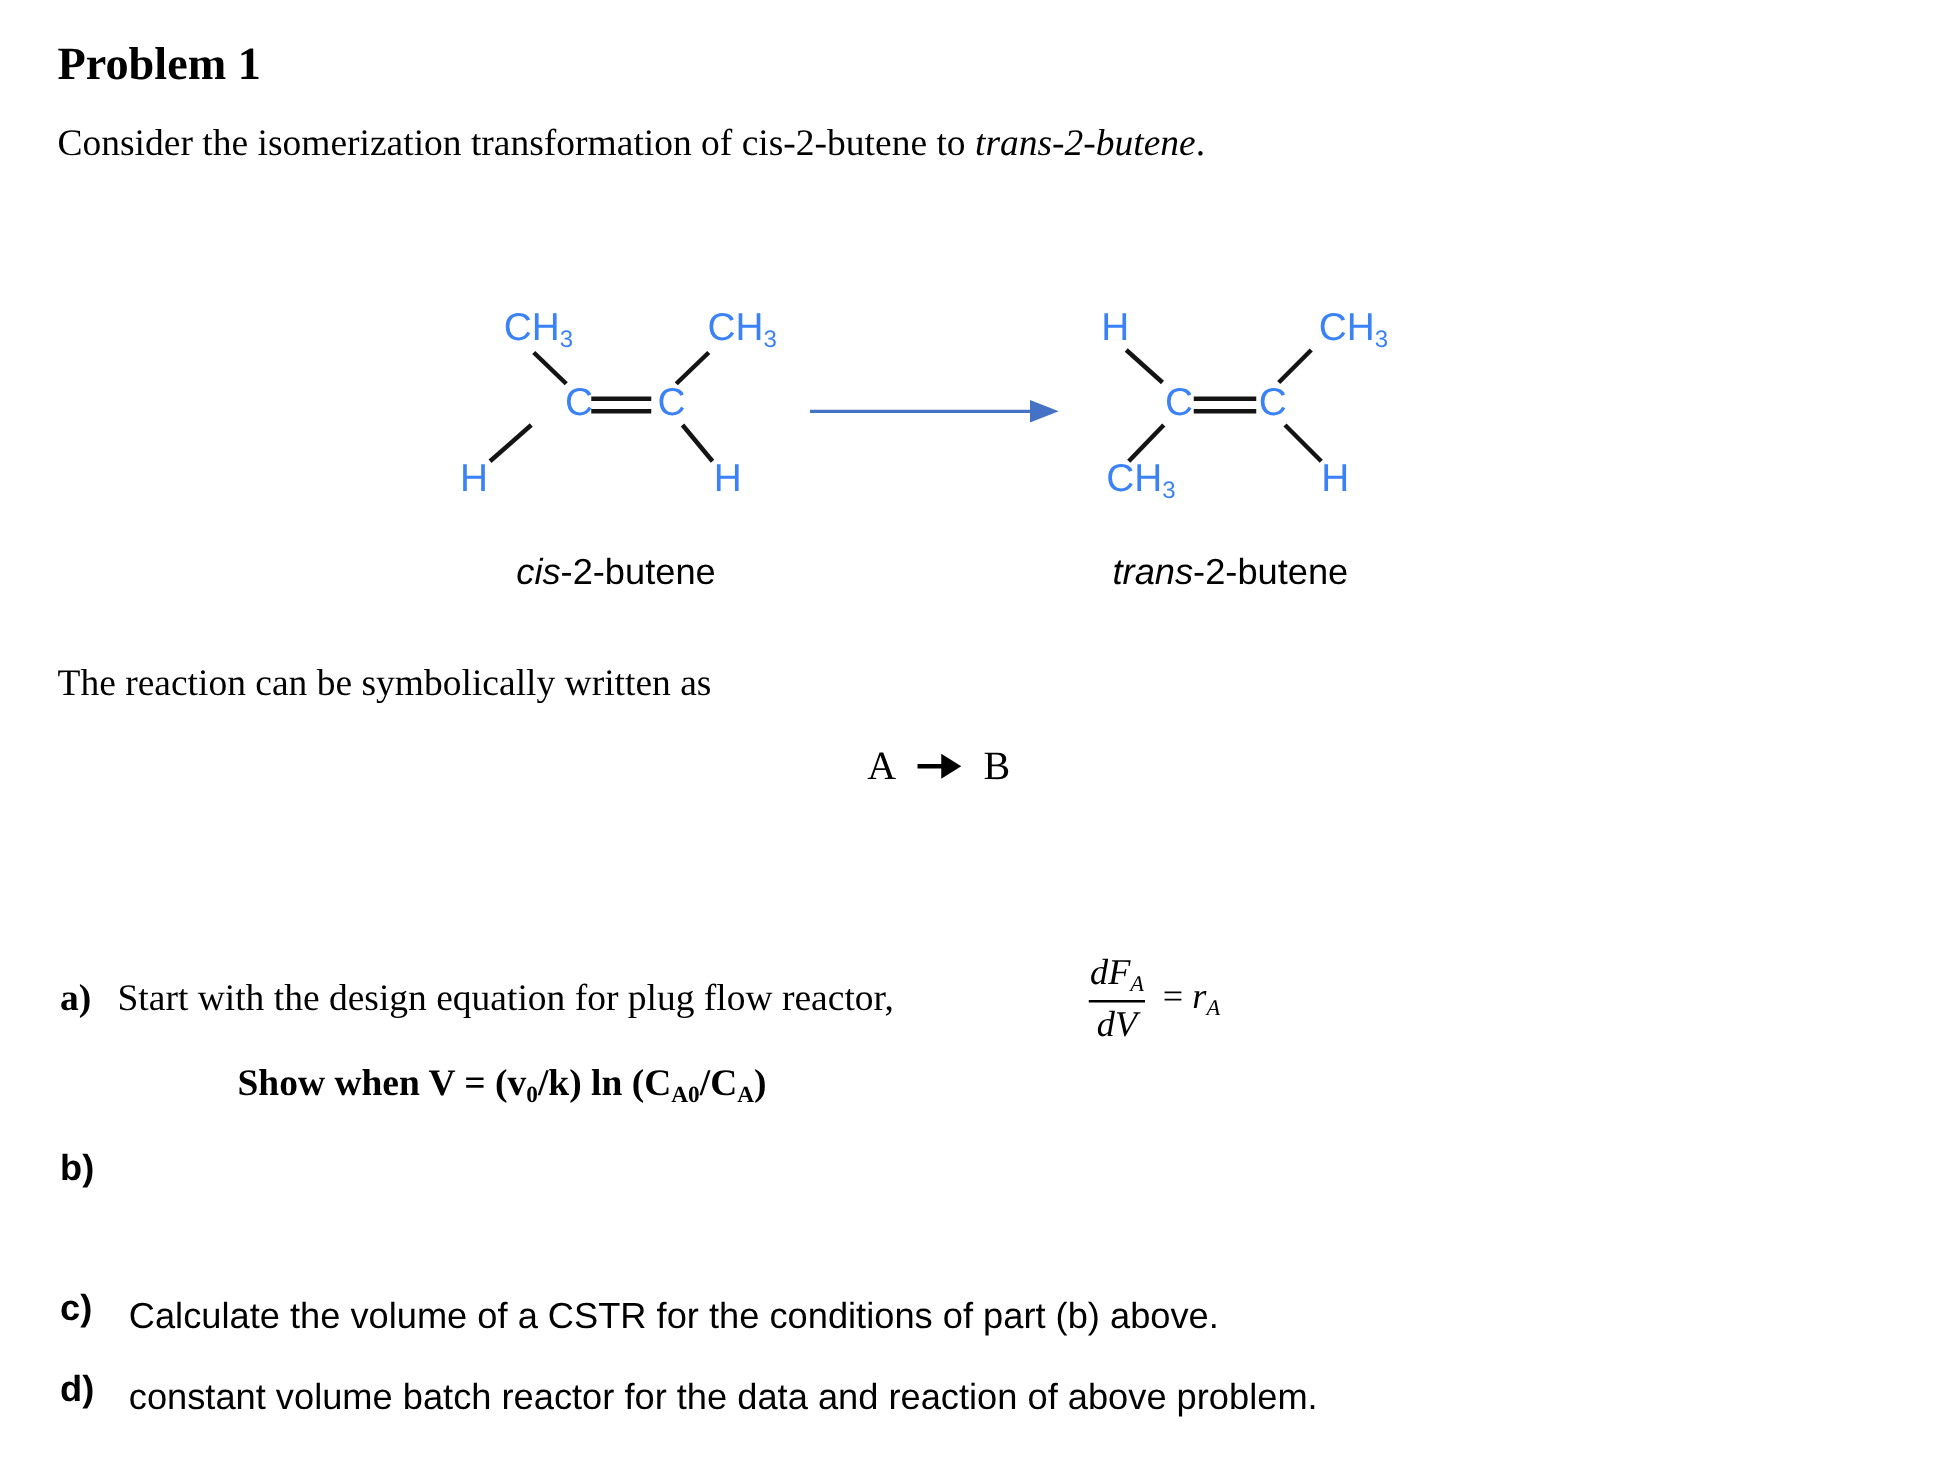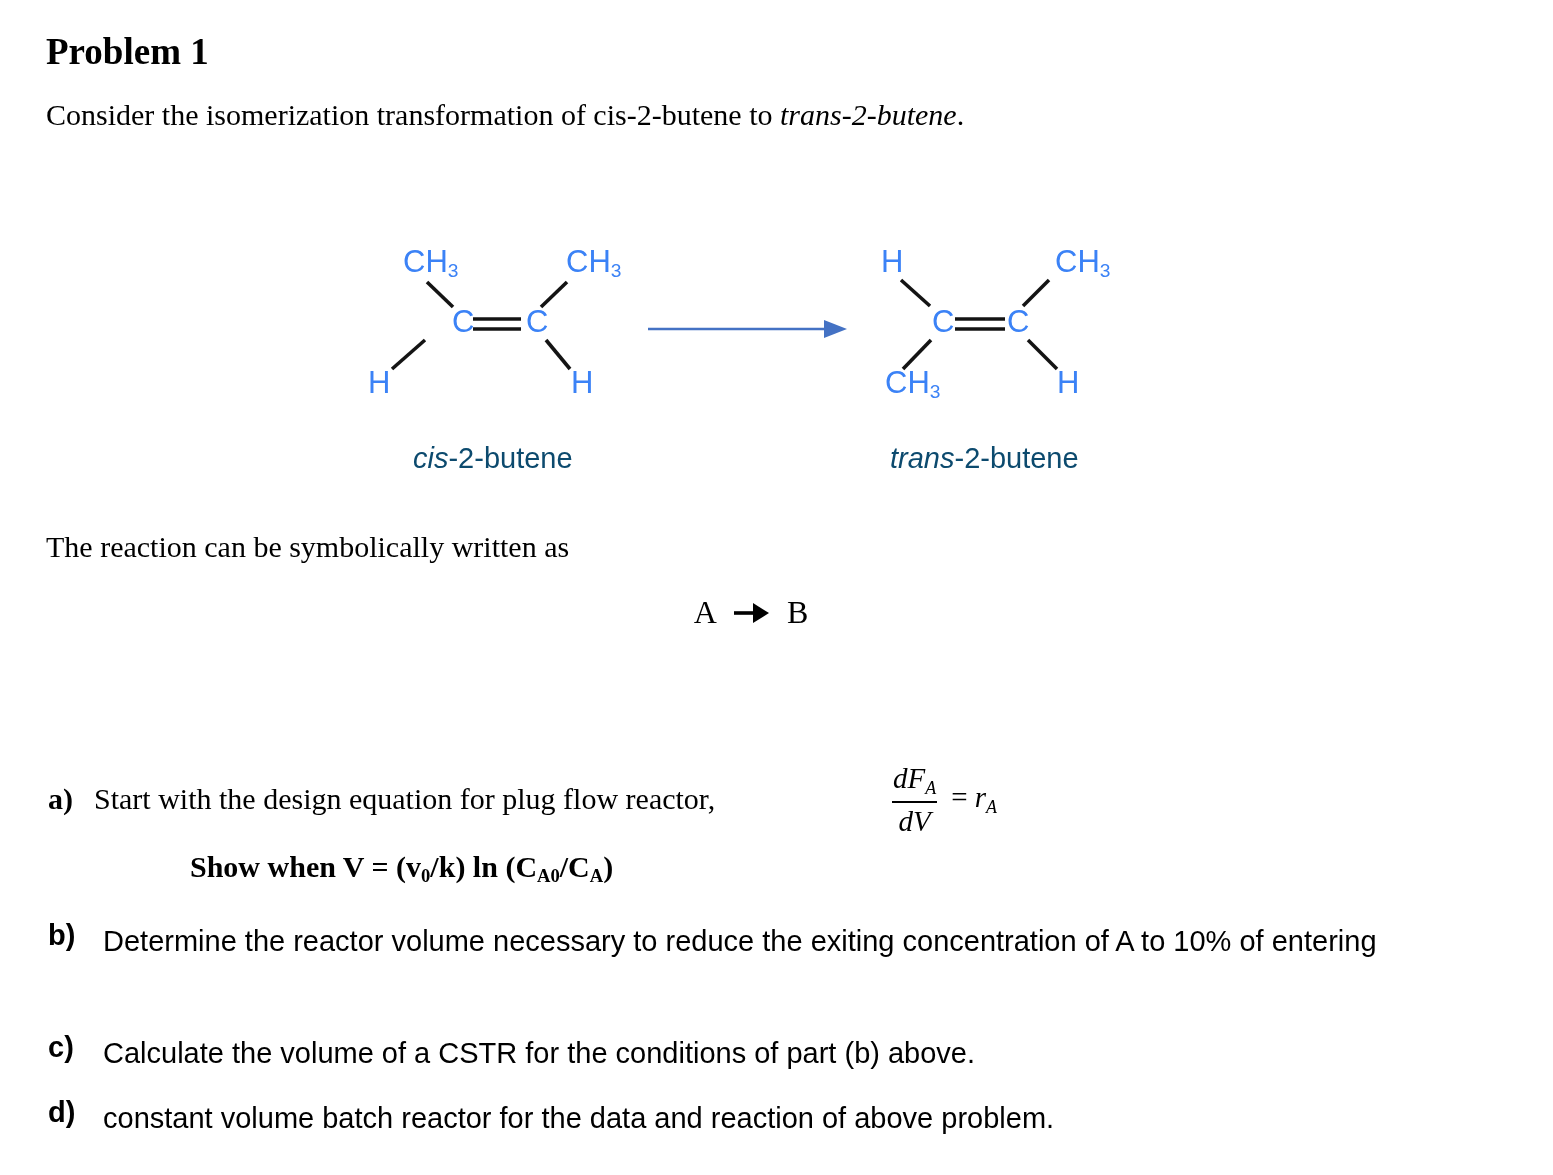--- a/index.html
+++ b/index.html
@@ -23,40 +23,40 @@
   
   .molecule{position:absolute;width:262px;height:240px;}
   .molecule svg.bonds{position:absolute;left:0;top:0;}
   .molecule svg.bonds line{stroke:#141414;stroke-width:3.6;}
   .atom{
     position:absolute;line-height:1;
     font-family:"Liberation Sans",sans-serif;font-size:31px;color:#3b82f6;
   }
   .mol-label{
     position:absolute;top:197px;line-height:1.1;
-    font-family:"Liberation Sans",sans-serif;font-size:29px;color:#0c4a6e;
+    font-family:"Liberation Sans",sans-serif;font-size:29px;color:#000000;
   }
 
   
   .reaction-eq{
     position:absolute;left:0;top:594px;width:1502px;text-align:center;
     font-family:"Liberation Serif",serif;font-size:32px;
   }
   .reaction-eq svg{vertical-align:-3px;margin:0 16px;}
 
   
   .part-label{position:absolute;font-weight:bold;}
   .part-lines{position:absolute;}
   .part-lines .ln{line-height:45px;white-space:nowrap;}
   .serif-lines .ln{line-height:46px;white-space:nowrap;}
 
   
   .eq{
     position:absolute;display:flex;align-items:center;
-    font-family:"Liberation Serif",serif;font-size:29px;margin-left:21px;
+    font-family:"Liberation Serif",serif;font-size:29px;
   }
   .frac{display:inline-flex;flex-direction:column;align-items:center;}
   .frac .num{padding:0 6px 3px 6px;line-height:1.05;}
   .frac .den{border-top:2.5px solid #000;padding:3px 6px 0 6px;line-height:1.05;}
   .eq .rhs{margin-left:9px;}
 </style>
 </head>
 <body>
 
 <div>
@@ -126,21 +126,20 @@
       <span class="num"><span class="st-i">dF</span><span class="st-isub">A</span></span>
       <span class="den"><span class="st-i">dV</span></span>
     </span>
     <span class="rhs"><span>= </span><span class="st-i">r</span><span class="st-isub">A</span></span>
   </div>
 
   <div class="abs serif bold" style="left:190px;top:850px"><span>Show when V = (v</span><span class="st-sub">0</span><span>/k) ln (C</span><span class="st-sub">A0</span><span>/C</span><span class="st-sub">A</span><span>)</span></div>
 
   <span class="abs sans part-label" style="left:48px;top:919px">b)</span>
   <div class="part-lines sans" style="left:103px;top:919px">
-    <div class="ln"><span>Determine the reactor volume necessary to reduce the exiting concentration of A to 10% of entering</span></div>
   </div>
 
   <span class="abs sans part-label" style="left:48px;top:1031px">c)</span>
   <div class="part-lines sans" style="left:103px;top:1031px">
     <div class="ln"><span>Calculate the volume of a CSTR for the conditions of part (b) above.</span></div>
   </div>
 
   <span class="abs sans part-label" style="left:48px;top:1096px">d)</span>
   <div class="part-lines sans" style="left:103px;top:1096px">
     <div class="ln"><span>constant volume batch reactor for the data and reaction of above problem.</span></div>

